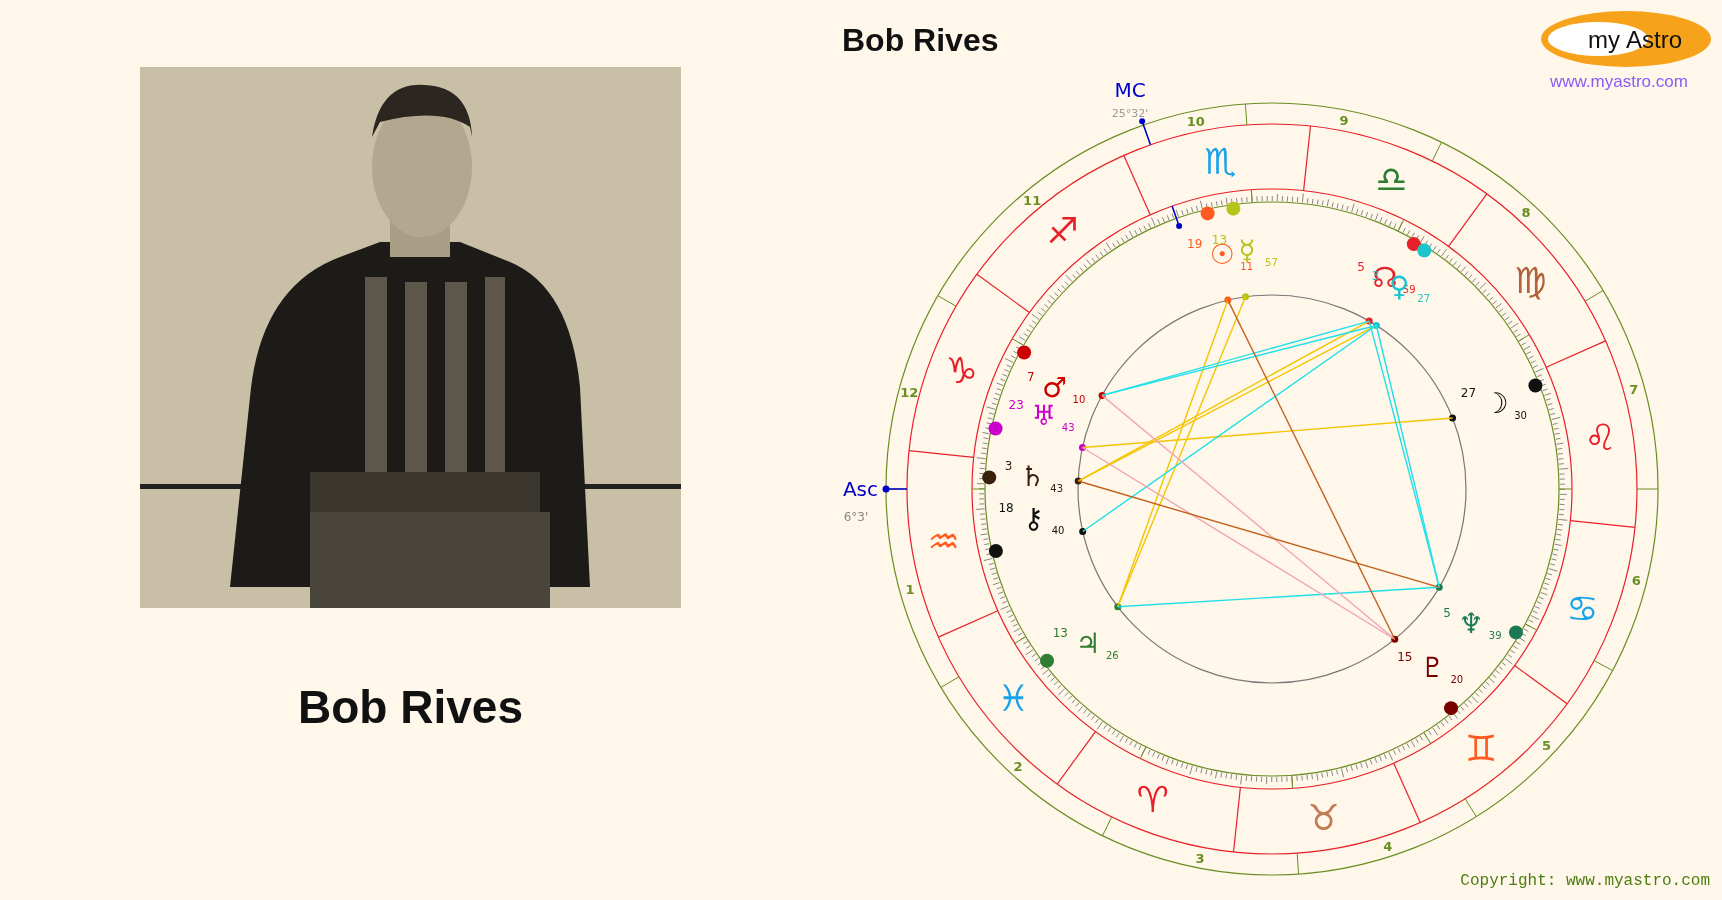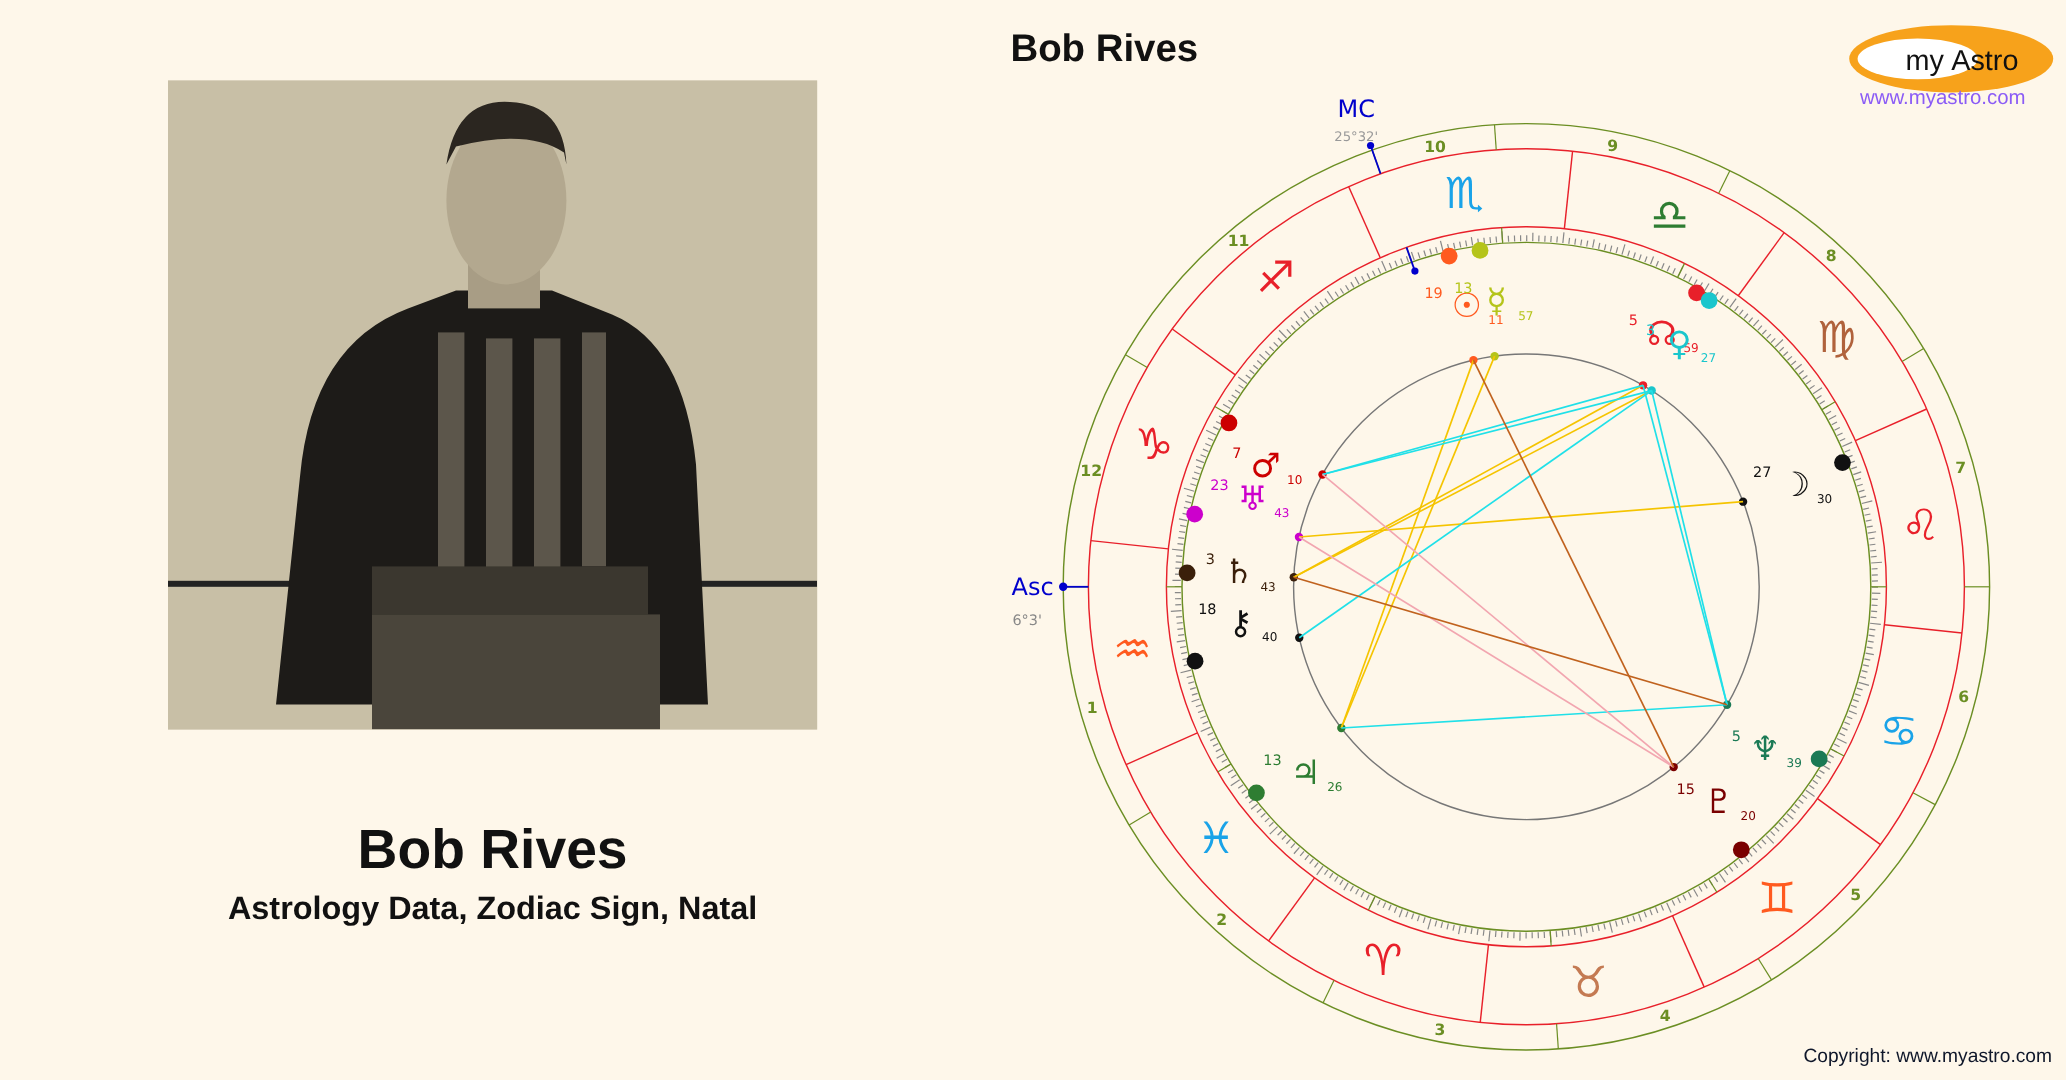--- a/index.html
+++ b/index.html
@@ -17,27 +17,27 @@
     font-weight:bold; font-size:46px; color:#111;
   }
   .subtitle {
     position:absolute; left:140px; width:541px; top:742px; text-align:center;
     font-weight:bold; font-size:27px; line-height:30px; color:#111;
   }
   .chart-title {
     position:absolute; left:842px; top:22px; font-weight:bold; font-size:32px; color:#111;
   }
   .logo {
-    position:absolute; left:1540px; top:20px; width:172px; height:58px;
+    position:absolute; left:1540px; top:10px; width:172px; height:58px;
   }
   .logo-url {
     position:absolute; left:1550px; top:72px; font-size:17px; color:#8b5cf6;
   }
   .copyright {
-    position:absolute; right:12px; top:872px; font-size:16px; color:#0f172a;
+    position:absolute; right:12px; top:872px; font-size:16px; color:#4d7c0f;font-family:Liberation Mono, monospace;
   }
   .chart {
     position:absolute; left:0; top:0; width:1722px; height:900px;
   }
   .chart text { font-family:"DejaVu Sans", sans-serif; }
 </style>
 </head>
 <body>
 
 <div class="photo" title="Portrait photo of Bob Rives in vintage football uniform">
@@ -55,21 +55,20 @@
     <rect x="170" y="405" width="230" height="40" fill="#3b372f"></rect>
     <rect x="170" y="445" width="240" height="96" fill="#4a453b"></rect>
 
     <rect x="250" y="135" width="60" height="55" fill="#a89d85"></rect>
     <ellipse cx="282" cy="100" rx="50" ry="70" fill="#b3a88f"></ellipse>
     <path d="M232 70 Q240 15 285 18 Q330 20 332 70 L330 60 Q300 40 240 55 Z" fill="#2b2620"></path>
   </svg>
 </div>
 <div class="name-big">Bob Rives</div>
 <div class="subtitle">
-  <div>Astrology Data, Zodiac Sign, Natal</div>
 </div>
 
 <div class="chart-title">Bob Rives</div>
 <div class="logo">
   <svg width="172" height="58" viewBox="0 0 172 58">
     <ellipse cx="86" cy="29" rx="85" ry="28" fill="#f7a21b"></ellipse>
     <ellipse cx="58" cy="29" rx="50" ry="17" fill="#ffffff"></ellipse>
     <text x="48" y="38" font-size="24" fill="#111" font-family="Liberation Sans, sans-serif">my</text>
     <text x="86" y="38" font-size="24" fill="#111" font-family="Liberation Sans, sans-serif">Astro</text>
   </svg>

